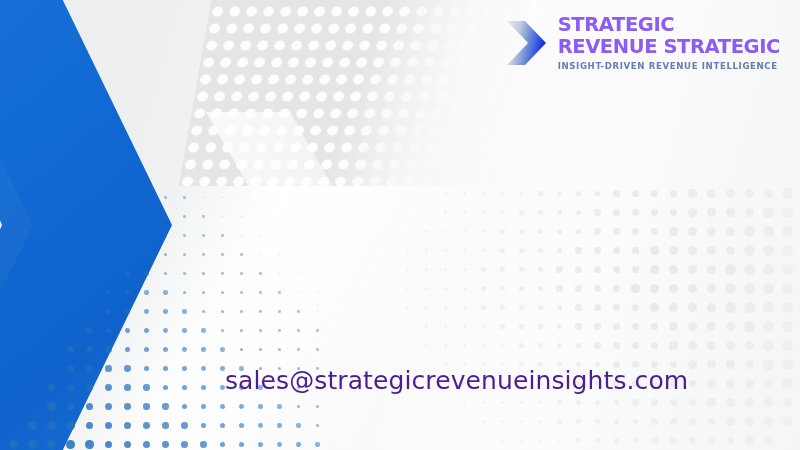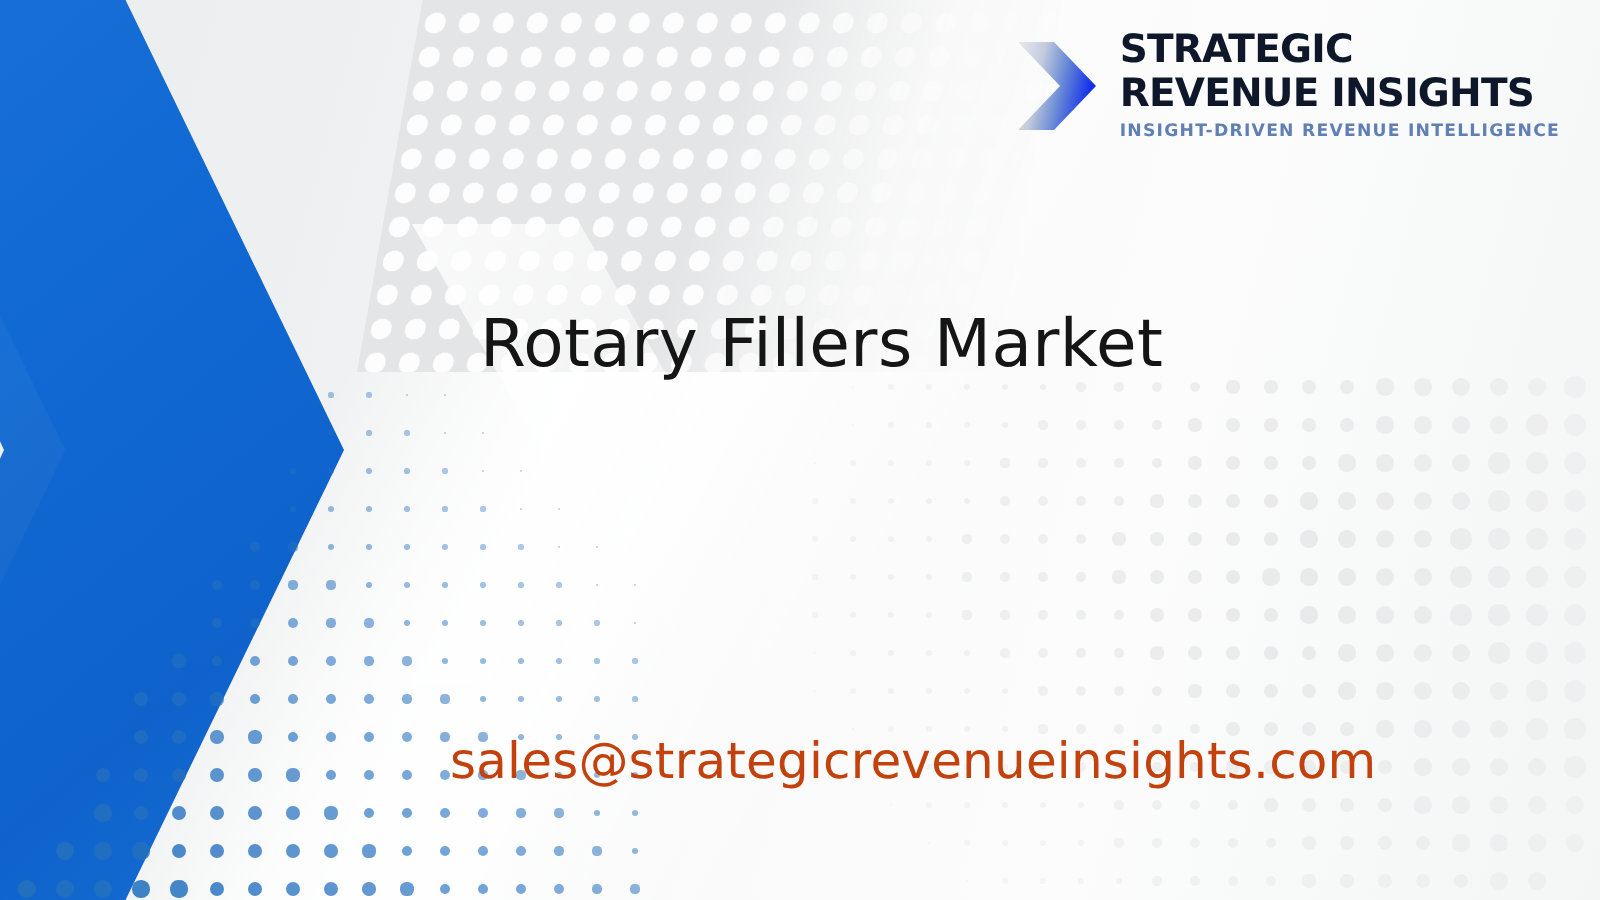--- a/index.html
+++ b/index.html
@@ -126,21 +126,21 @@
     gap:9px;
   }
   .logo-mark { width:44px; height:50px; flex:none; }
   .logo-text { display:flex; flex-direction:column; gap:1px; }
   .logo-line {
     font-family:"DejaVu Sans", sans-serif;
     font-weight:bold;
     font-size:19.5px;
     line-height:21px;
     letter-spacing:-.4px;
-    color:#0f172a;
+    color:#8b5cf6;
     white-space:nowrap;
   }
   .logo-tagline {
     font-family:"DejaVu Sans", sans-serif;
     font-size:8.6px;
     font-weight:bold;
     letter-spacing:.62px;
     color:#5f7fb5;
     margin-top:3px;
     white-space:nowrap;
@@ -156,21 +156,21 @@
     color:#151515;
     letter-spacing:.2px;
     white-space:nowrap;
   }
   .email {
     position:absolute;
     left:225px; top:366px;
     font-family:"DejaVu Sans", sans-serif;
     font-size:25px;
     font-weight:normal;
-    color:#c2410c;
+    color:#4c1d95;
     letter-spacing:.1px;
     white-space:nowrap;
   }
 </style>
 </head>
 <body>
 
 <div class="slide">
 
   <div class="bg-base"></div>
@@ -640,22 +640,21 @@
             <stop offset="34%" stop-color="#c3cbdd"></stop>
             <stop offset="62%" stop-color="#6f8fd6"></stop>
             <stop offset="100%" stop-color="#1330ea"></stop>
           </linearGradient>
         </defs>
         <path d="M2 3 L20 3 L41 25 L20 47 L2 47 L23 25 Z" fill="url(#chevGrad)"></path>
       </svg>
     </span>
     <span class="logo-text">
       <span class="logo-line">STRATEGIC</span>
-      <span class="logo-line">REVENUE INSIGHTS</span>
+      <span class="logo-line">REVENUE STRATEGIC</span>
       <span class="logo-tagline">INSIGHT-DRIVEN REVENUE INTELLIGENCE</span>
     </span>
   </div>
 
-  <div class="title">Rotary Fillers Market</div>
 
   <div class="email">sales@strategicrevenueinsights.com</div>
 
 </div>
 
 </body></html>

